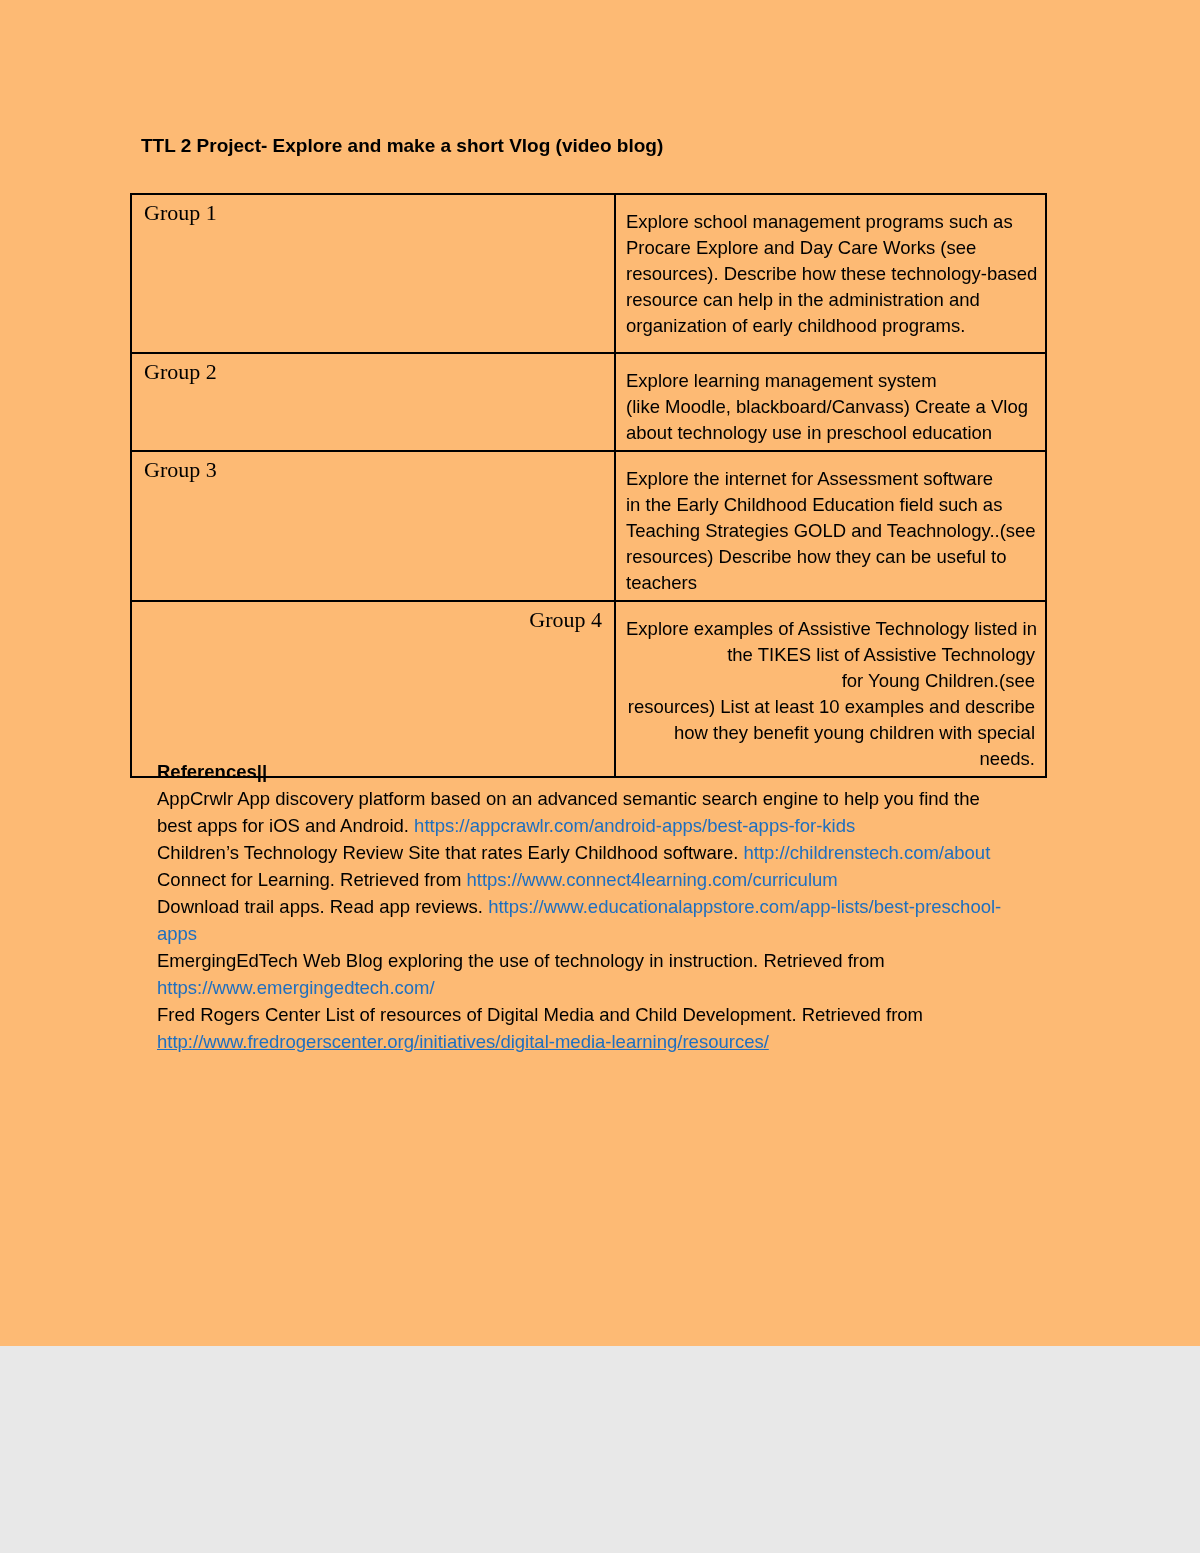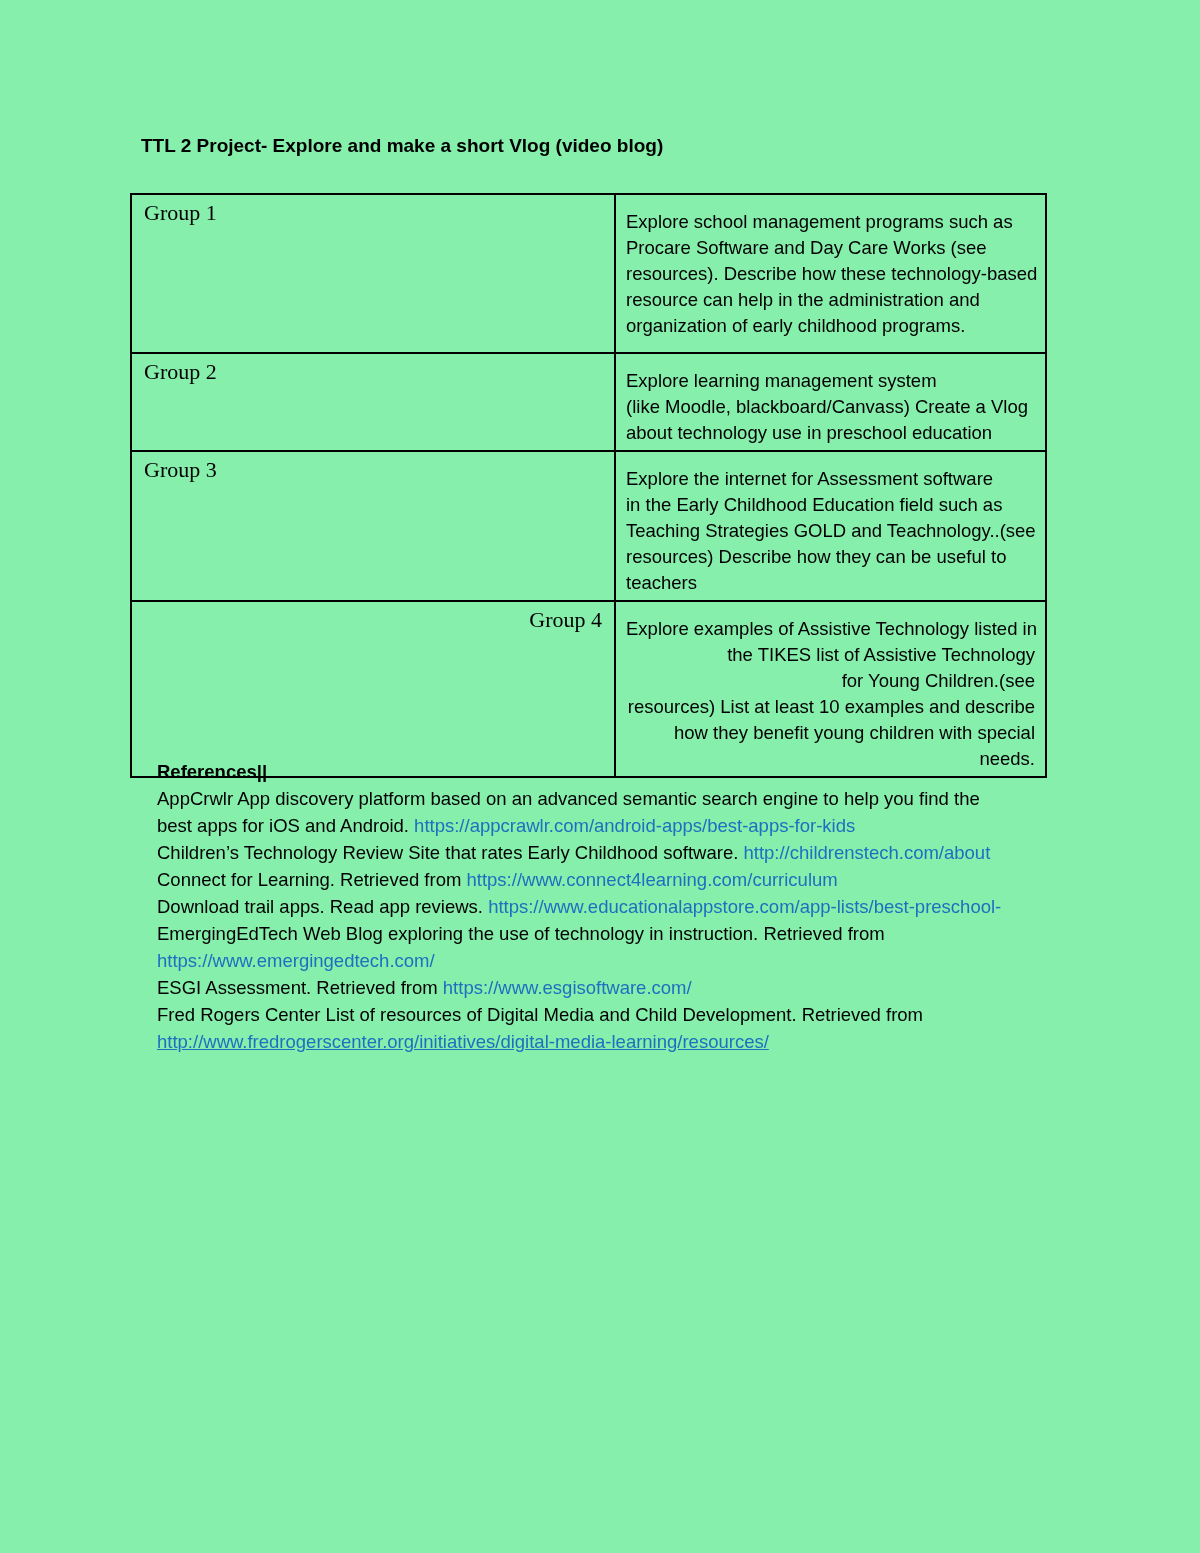--- a/index.html
+++ b/index.html
@@ -1,21 +1,21 @@
 <!DOCTYPE html>
 <html><head>
 <meta charset="utf-8">
 <style>
   html, body { margin: 0; padding: 0; background: #e8e8e8; }
   .page {
     position: relative;
     width: 1200px;
-    height: 1553px;
+    height: 1346px;
     margin: 0 auto;
-    background: #86efac;
+    background: #fdba74;
     font-family: "Liberation Sans", sans-serif;
     color: #000000;
   }
   .doc-title {
     position: absolute;
     left: 141px;
     top: 135px;
     font-size: 19px;
     font-weight: bold;
     white-space: nowrap;
@@ -62,21 +62,21 @@
 <div class="page">
 
   <div class="doc-title">TTL 2 Project- Explore and make a short Vlog (video blog)</div>
 
   <table class="groups">
     <tbody id="groups-tbody">
         <tr style="height: 159px;">
           <td class="group-cell">Group 1</td>
           <td class="desc-cell">
             <div class="cell-line">Explore school management programs such as</div>
-            <div class="cell-line">Procare Software and Day Care Works (see</div>
+            <div class="cell-line">Procare Explore and Day Care Works (see</div>
             <div class="cell-line">resources). Describe how these technology-based</div>
             <div class="cell-line">resource can help in the administration and</div>
             <div class="cell-line">organization of early childhood programs.</div>
           </td>
         </tr>
         <tr style="height: 82px;">
           <td class="group-cell">Group 2</td>
           <td class="desc-cell">
             <div class="cell-line">Explore learning management system</div>
             <div class="cell-line">(like Moodle, blackboard/Canvass) Create a Vlog</div>
@@ -108,21 +108,21 @@
   </table>
 
   <div class="references">
     <div class="ref-heading">References||</div>
     <div id="references-lines">
         <div class="ref-line"><span>AppCrwlr App discovery platform based on an advanced semantic search engine to help you find the</span></div>
         <div class="ref-line"><span>best apps for iOS and Android. </span><span class="link">https://appcrawlr.com/android-apps/best-apps-for-kids</span></div>
         <div class="ref-line"><span>Children’s Technology Review Site that rates Early Childhood software. </span><span class="link">http://childrenstech.com/about</span></div>
         <div class="ref-line"><span>Connect for Learning. Retrieved from </span><span class="link">https://www.connect4learning.com/curriculum</span></div>
         <div class="ref-line"><span>Download trail apps. Read app reviews. </span><span class="link">https://www.educationalappstore.com/app-lists/best-preschool-</span></div>
+        <div class="ref-line"><span class="link">apps</span></div>
         <div class="ref-line"><span>EmergingEdTech Web Blog exploring the use of technology in instruction. Retrieved from </span></div>
         <div class="ref-line"><span class="link">https://www.emergingedtech.com/</span></div>
-        <div class="ref-line"><span>ESGI Assessment. Retrieved from </span><span class="link">https://www.esgisoftware.com/</span></div>
         <div class="ref-line"><span>Fred Rogers Center List of resources of Digital Media and Child Development. Retrieved from </span></div>
         <div class="ref-line"><span class="link underline">http://www.fredrogerscenter.org/initiatives/digital-media-learning/resources/</span></div>
       </div>
   </div>
 
 </div>
 
 </body></html>

